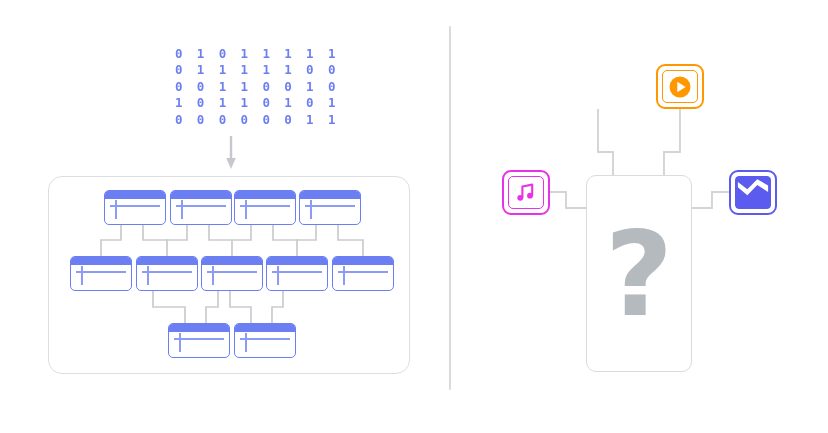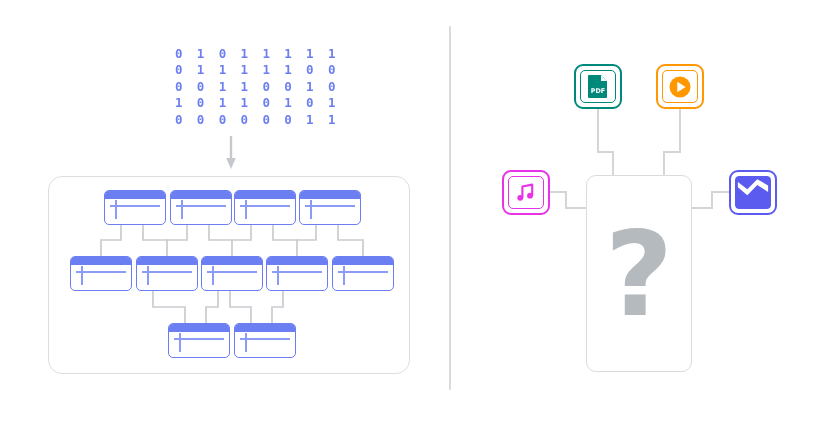--- a/index.html
+++ b/index.html
@@ -303,30 +303,20 @@
 
       <path d="M 551 192 L 566 192 L 566 208 L 587 208"></path>
 
       <path d="M 728 192 L 712 192 L 712 208 L 691 208"></path>
     </g>
   </svg>
 
   <div class="center-box"></div>
   <div class="qmark">?</div>
 
-  <div class="file-icon" id="icon-pdf">
-    <div class="inner">
-      <svg width="22" height="25" viewBox="0 0 22 25">
-        <path d="M2 1 h12 l6 6 v16 a1,1 0 0 1 -1,1 h-17 a1,1 0 0 1 -1,-1 v-21 a1,1 0 0 1 1,-1 z" fill="#00897b"></path>
-        <path d="M14 1 l6 6 h-6 z" fill="#ffffff" opacity="0.95"></path>
-        <rect x="3" y="12.5" width="16" height="8" rx="1.2" fill="#00897b"></rect>
-        <text x="11" y="19" font-family="DejaVu Sans, sans-serif" font-size="6.4" font-weight="700" fill="#ffffff" text-anchor="middle">PDF</text>
-      </svg>
-    </div>
-  </div>
 
   <div class="file-icon" id="icon-video">
     <div class="inner">
       <svg width="24" height="24" viewBox="0 0 24 24">
         <circle cx="12" cy="12" r="10.5" fill="#ff9800"></circle>
         <polygon points="9.3,6.8 17.6,12 9.3,17.2" fill="#ffffff"></polygon>
       </svg>
     </div>
   </div>
 

